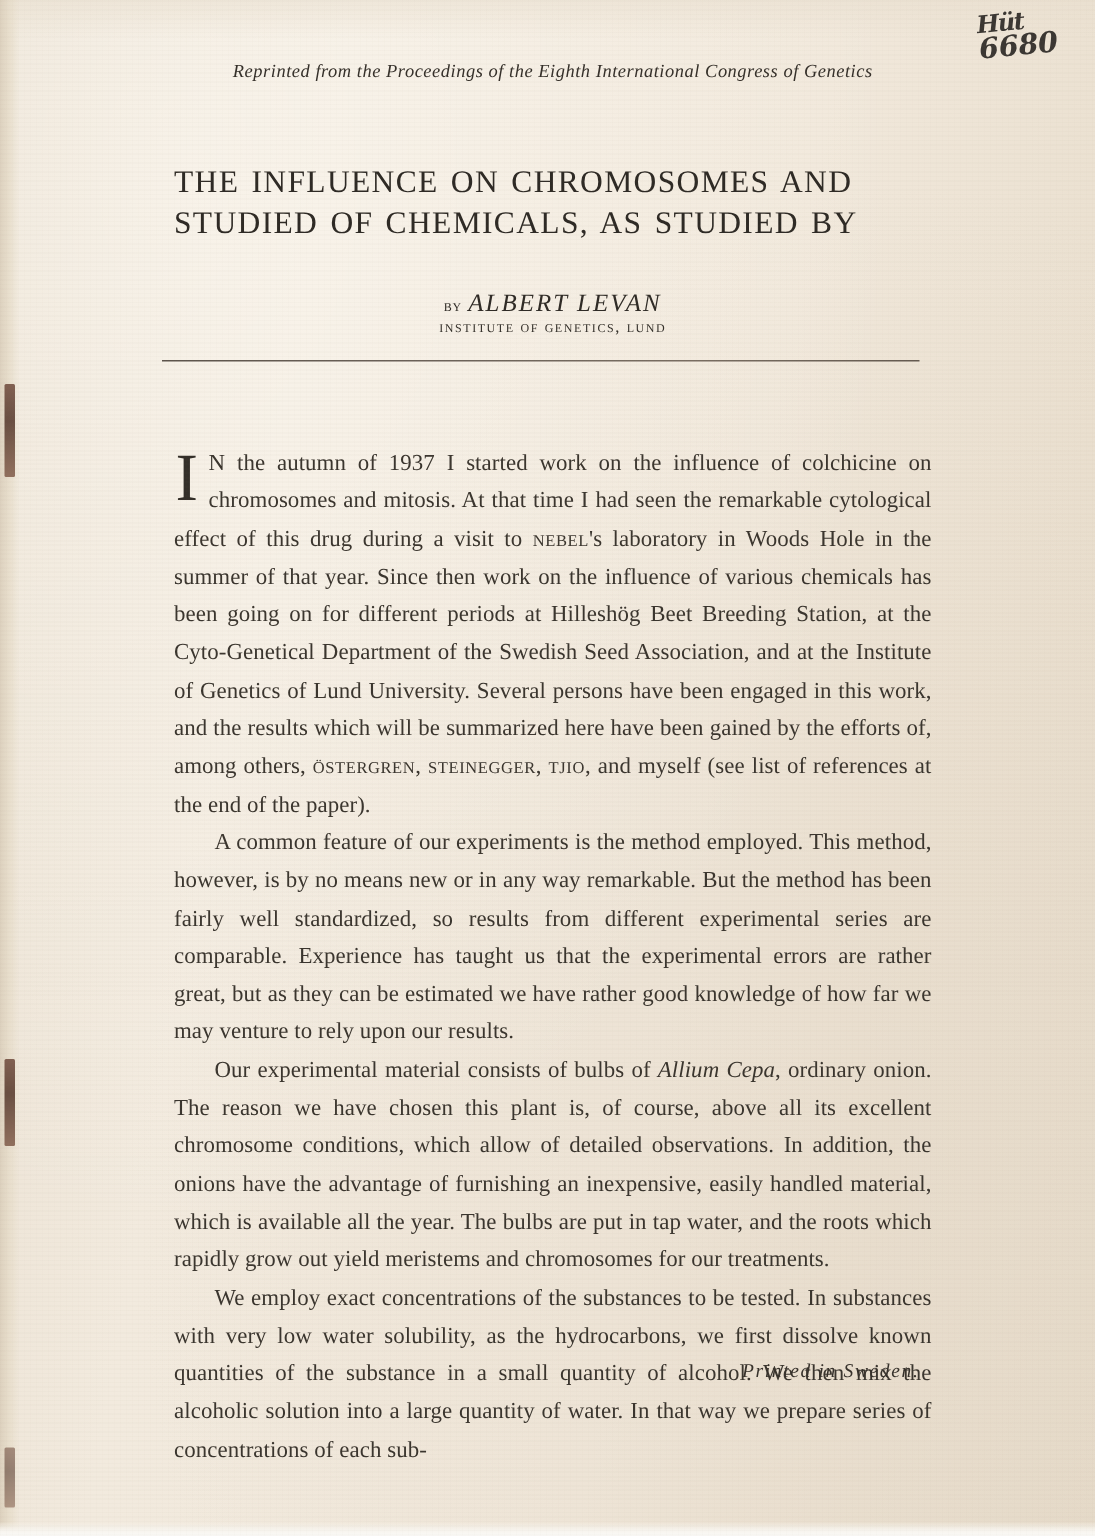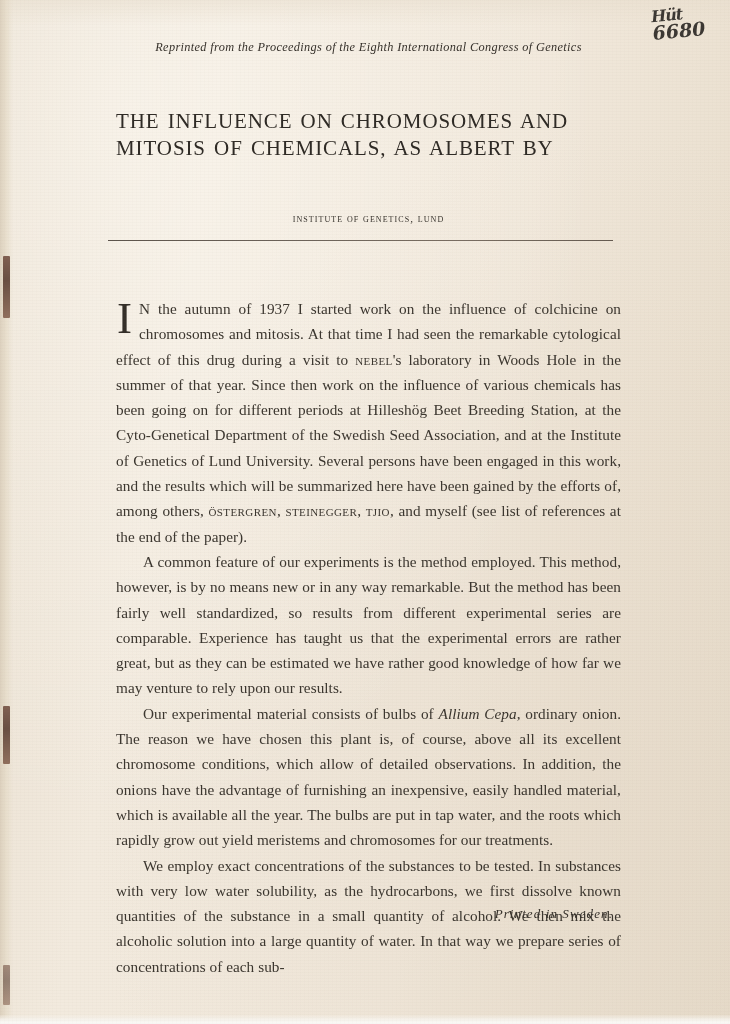--- a/index.html
+++ b/index.html
@@ -198,23 +198,26 @@
     <span class="hw-line hw1">Hüt</span>
     <span class="hw-line hw2">6680</span>
   </div>
 
   <div class="col masthead">
     <div>Reprinted from the Proceedings of the Eighth International Congress of Genetics</div>
   </div>
 
   <h1 class="col title">
     <span class="tl">THE INFLUENCE ON CHROMOSOMES AND</span>
-    <span class="tl">MITOSIS OF CHEMICALS, AS ALBERT BY</span>
+    <span class="tl">STUDIED OF CHEMICALS, AS STUDIED BY</span>
   </h1>
 
+  <div class="col byline">
+    <span class="by-word">BY</span><span class="author">ALBERT LEVAN</span>
+  </div>
 
   <div class="col affiliation">INSTITUTE OF GENETICS, LUND</div>
 
   <div class="rule"></div>
 
   <div class="col" id="body">
 
     <p class="first">
       <span class="dropcap">I</span><span>N the autumn of 1937 I started work on the influence of colchicine on chromosomes and mitosis. At that time I had seen the remarkable cytological effect of this drug during a visit to </span><span class="sc">NEBEL</span><span>'s laboratory in Woods Hole in the summer of that year. Since then work on the influence of various chemicals has been going on for different periods at Hilleshög Beet Breeding Station, at the Cyto-Genetical Department of the Swedish Seed Association, and at the Institute of Genetics of Lund University. Several persons have been engaged in this work, and the results which will be summarized here have been gained by the efforts of, among others, </span><span class="sc">ÖSTERGREN</span><span>, </span><span class="sc">STEINEGGER</span><span>, </span><span class="sc">TJIO</span><span>, and myself (see list of references at the end of the paper).</span>
     </p>

